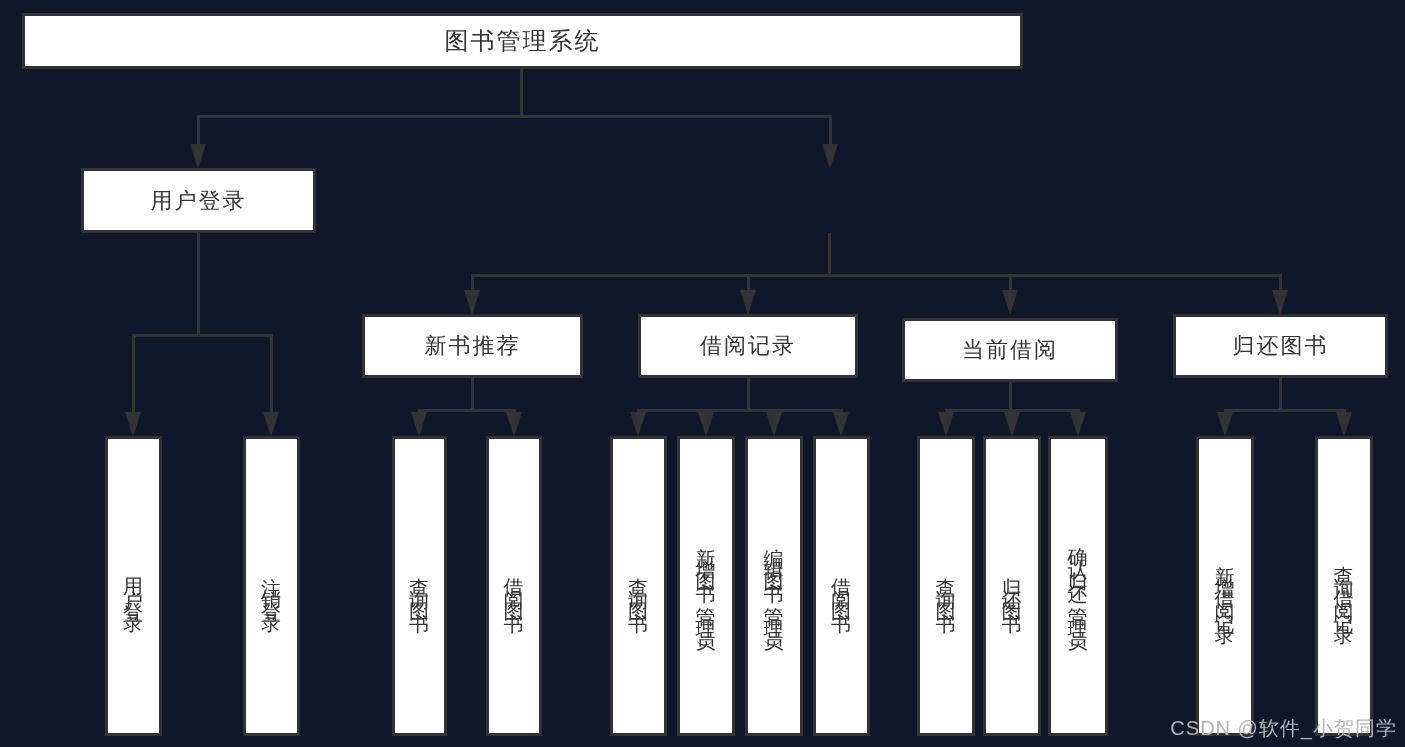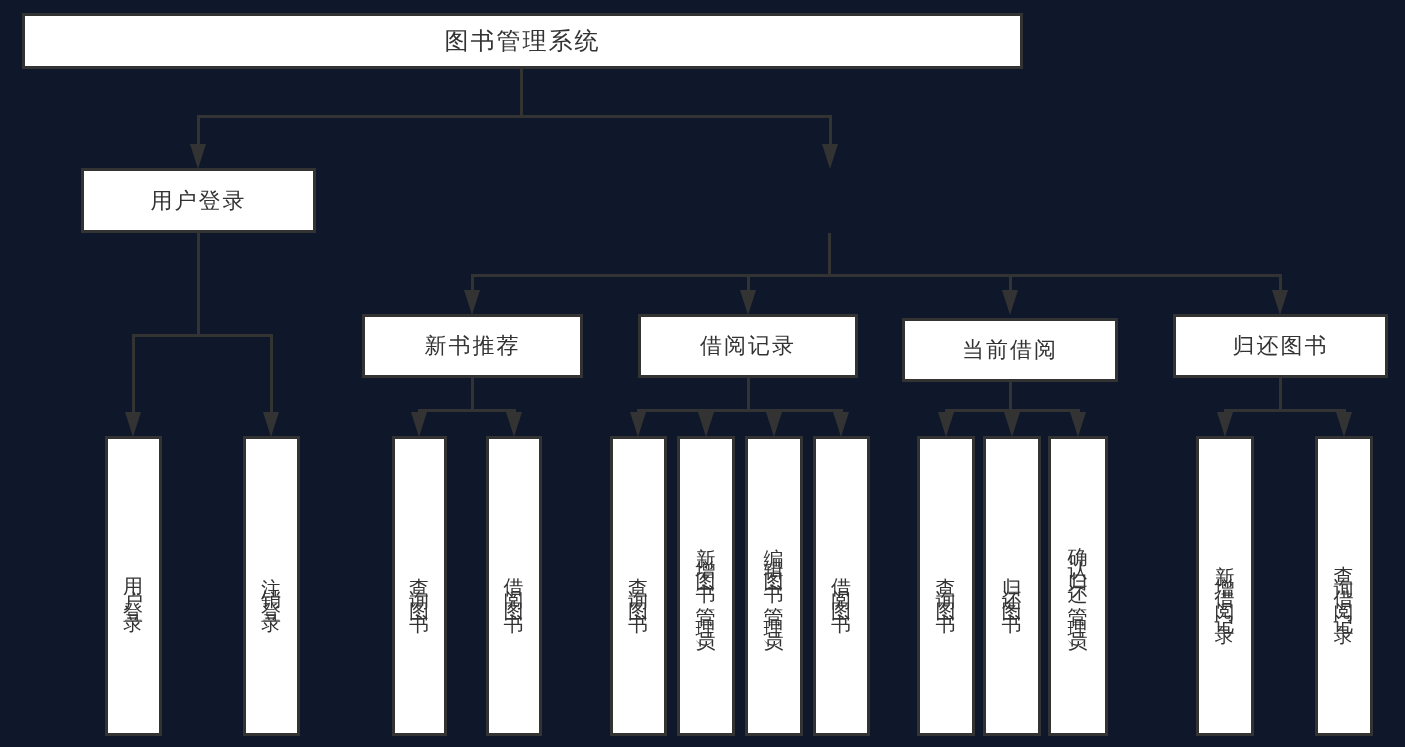--- a/index.html
+++ b/index.html
@@ -121,20 +121,21 @@
     <span class="v-label">确认归还（管理员）</span>
   </div>
 
   <div class="node leaf" style="left:1196px; top:436px; width:58px; height:300px;">
     <span class="v-label">新增借阅记录</span>
   </div>
   <div class="node leaf" style="left:1315px; top:436px; width:58px; height:300px;">
     <span class="v-label">查询借阅记录</span>
   </div>
 
+  <div id="watermark">CSDN @软件_小贺同学</div>
 <div class="cline" style="left: 519.5px; top: 69px; width: 3px; height: 49px;"></div>
     <div class="cline" style="left: 196.5px; top: 115px; width: 635px; height: 3px;"></div>
     <div class="cline" style="left: 196.5px; top: 115px; width: 3px; height: 30px;"></div>
     <div class="carrow" style="left: 189.5px; top: 144px;"></div>
     <div class="cline" style="left: 828.5px; top: 115px; width: 3px; height: 30px;"></div>
     <div class="carrow" style="left: 821.5px; top: 144px;"></div>
     <div class="cline" style="left: 827.5px; top: 233px; width: 3px; height: 44px;"></div>
     <div class="cline" style="left: 470.5px; top: 274px; width: 811px; height: 3px;"></div>
     <div class="cline" style="left: 470.5px; top: 274px; width: 3px; height: 17px;"></div>
     <div class="carrow" style="left: 463.5px; top: 290px;"></div>

